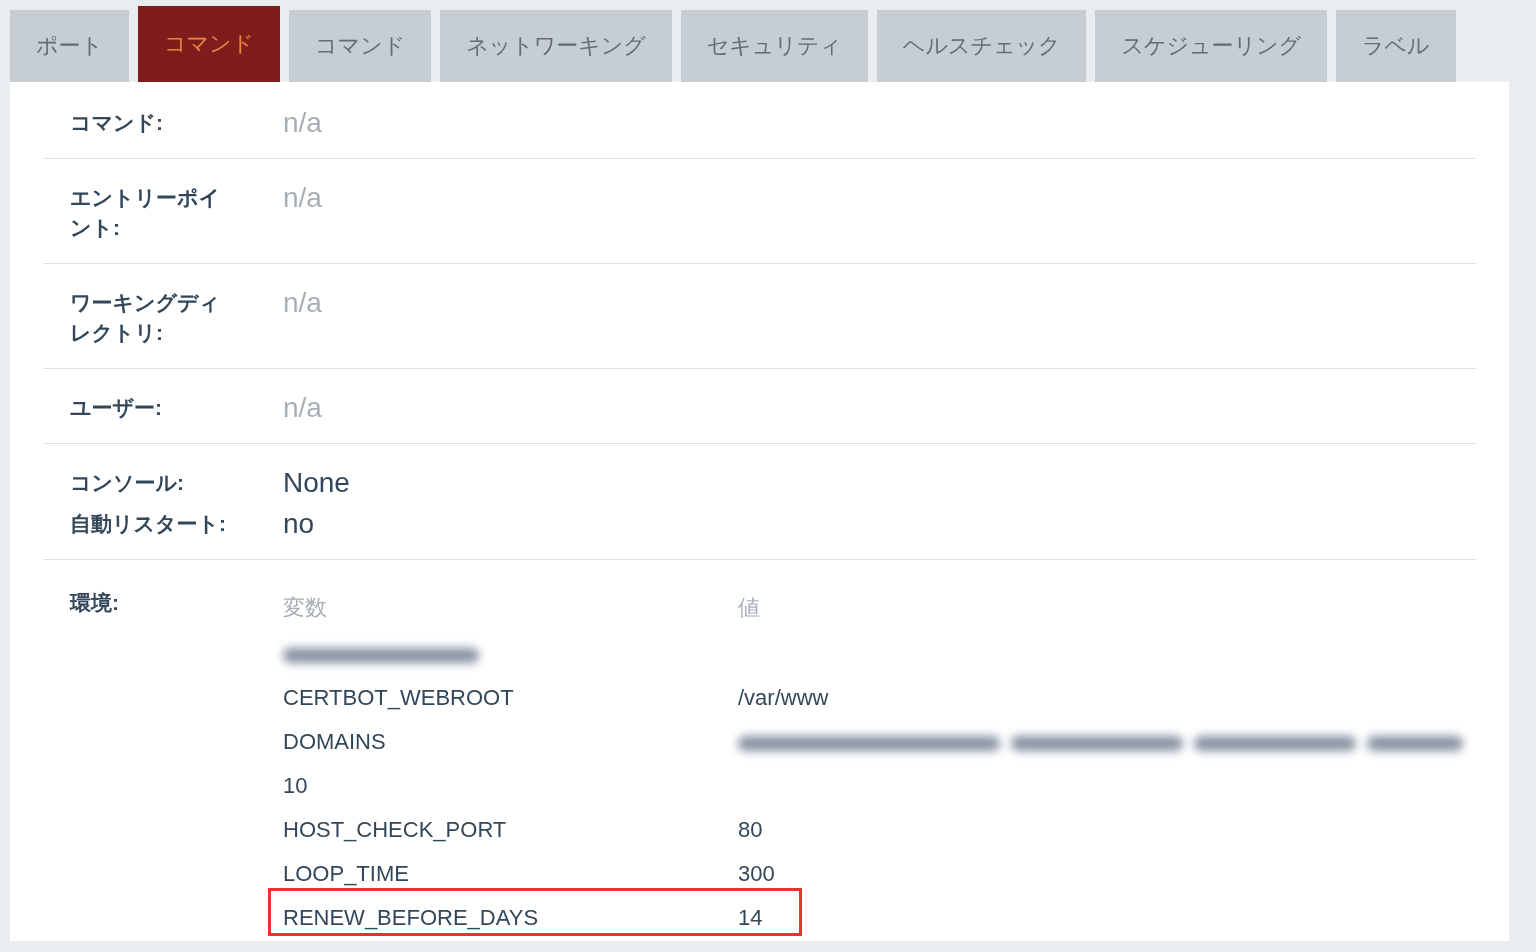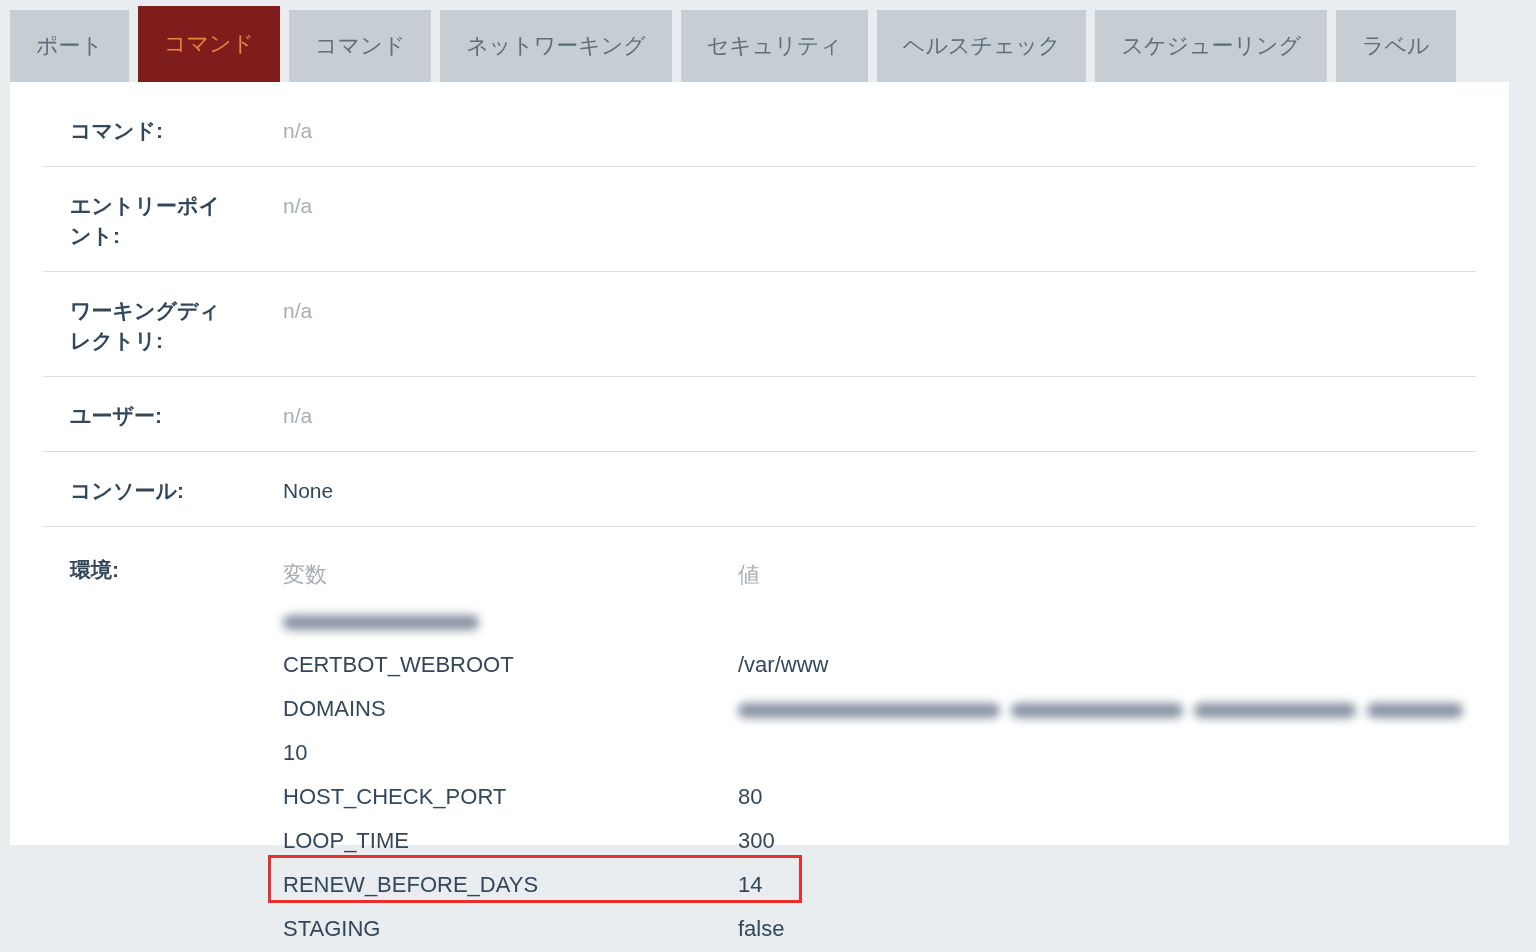--- a/index.html
+++ b/index.html
@@ -39,22 +39,22 @@
     margin-top: -2px;
     position: relative;
     z-index: 2;
   }
 
   
   .panel {
     position: relative;
     margin: 0 27px 0 10px;
     background: #ffffff;
-    height: 763px;
-    padding: 8px 33px;
+    height: 859px;
+    padding: 0 33px;
   }
   .field-row {
     display: flex;
     align-items: flex-start;
     border-bottom: 1px solid #dce1e5;
     padding: 24px 0 20px 0;
   }
   .field-row:first-child { padding-top: 26px; }
   .row-label {
     width: 240px;
@@ -65,21 +65,21 @@
     line-height: 30px;
     color: #33475b;
   }
   .row-label .label-inner {
     display: inline-block;
     max-width: 170px;
     word-break: break-all;
   }
   .row-value {
     flex: 1;
-    font-size: 21px;
+    font-size: 28px;
     line-height: 30px;
     color: #33475b;
   }
   .muted { color: #a7aeb4; }
   .pair + .pair { margin-top: 11px; }
   .pair { display: flex; align-items: flex-end; }
 
   
   .env-section {
     display: flex;
@@ -158,20 +158,24 @@
   <div class="field-row">
     <div class="row-label"><span class="label-inner">ユーザー:</span></div>
     <div class="row-value muted">n/a</div>
   </div>
 
   <div class="field-row" style="display:block;">
     <div class="pair">
       <div class="row-label"><span class="label-inner">コンソール:</span></div>
       <div class="row-value">None</div>
     </div>
+    <div class="pair">
+      <div class="row-label"><span class="label-inner">自動リスタート:</span></div>
+      <div class="row-value">no</div>
+    </div>
   </div>
 
   <div class="env-section">
     <div class="row-label"><span class="label-inner">環境:</span></div>
 
     <div class="env-table">
       <div class="env-row header">
         <div class="env-name">変数</div>
         <div class="env-value">値</div>
       </div>

